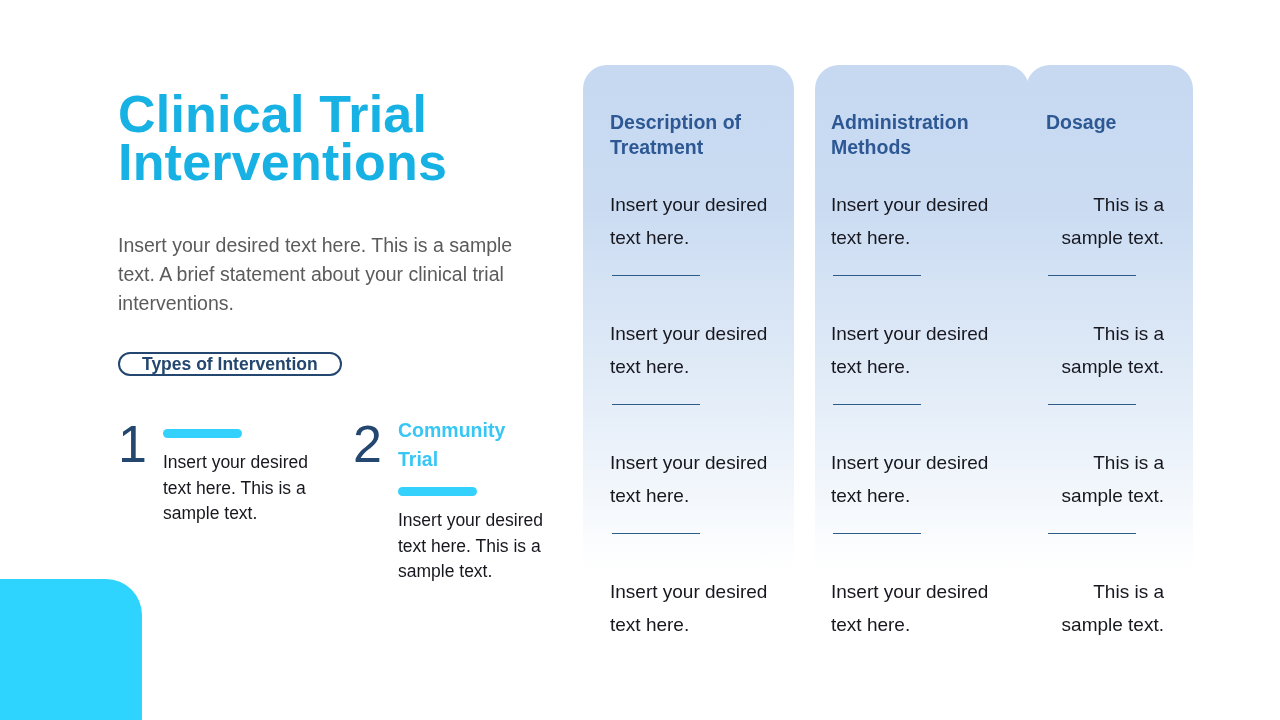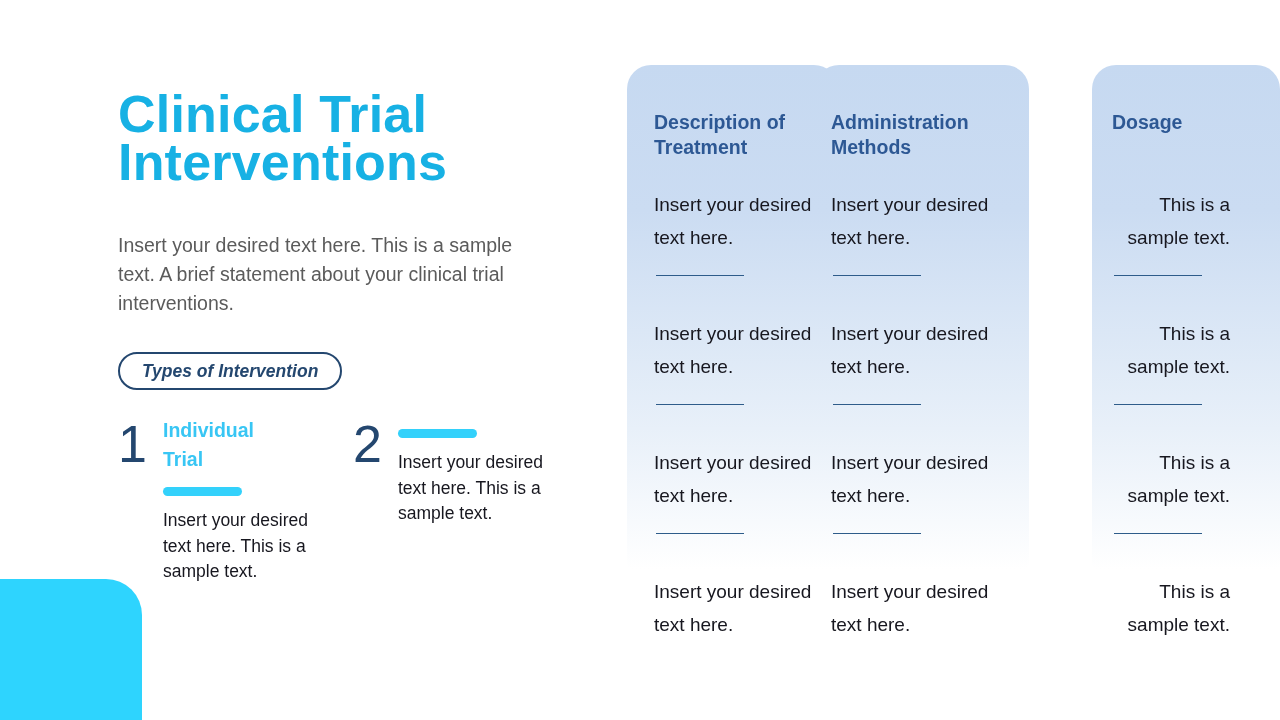--- a/index.html
+++ b/index.html
@@ -31,28 +31,27 @@
     top: 231px;
     width: 402px;
     font-size: 19.5px;
     line-height: 29px;
     color: #5B5B5B;
   }
   .badge-pill {
     position: absolute;
     left: 118px;
     top: 352px;
-    height: 38px;
+    height: 24px;
     padding: 0 22px;
     display: inline-flex;
     align-items: center;
     border: 2.5px solid #24476F;
     border-radius: 20px;
     background: #ffffff;
-    font-style: italic;
   }
   .badge-pill span {
     font-size: 17.5px;
     font-weight: bold;
     color: #24476F;
     white-space: nowrap;
   }
 
   .intervention {
     position: absolute;
@@ -93,23 +92,23 @@
 
   
   .col {
     position: absolute;
     top: 65px;
     height: 520px;
     border-radius: 24px;
     background: linear-gradient(180deg, #C6D9F1 0%, #CBDCF2 28%, #E8F0F9 70%, #ffffff 97%);
     padding: 45px 18px 0 27px;
   }
-  .col.col-0 { left: 583px; width: 211px; margin-left: 44px; }
+  .col.col-0 { left: 583px; width: 211px; }
   .col.col-1 { left: 815px; width: 214px; padding-left: 16px; }
-  .col.col-2 { left: 1092px; width: 188px; padding-left: 20px; }
+  .col.col-2 { left: 1026px; width: 167px; padding-left: 20px; }
 
   .col-header {
     min-height: 78px;
     font-size: 19.5px;
     line-height: 25px;
     font-weight: bold;
     color: #2D5894;
   }
   .col-header .hdr-inner { width: 168px; }
   .col-item {
@@ -144,29 +143,29 @@
 
 <p class="slide-subtitle">Insert your desired text here. This is a sample text. A brief statement about your clinical trial interventions.</p>
 
 <div class="badge-pill">
   <span>Types of Intervention</span>
 </div>
 
 <div class="intervention item-0">
   <div class="num">1</div>
   <div class="content">
-    <div class="int-title">Individual Trial</div>
     <div class="int-bar"></div>
     <div class="int-text">Insert your desired text here. This is a sample text.</div>
   </div>
 </div>
 
 <div class="intervention item-1">
   <div class="num">2</div>
   <div class="content">
+    <div class="int-title">Community Trial</div>
     <div class="int-bar"></div>
     <div class="int-text">Insert your desired text here. This is a sample text.</div>
   </div>
 </div>
 
 <div class="col col-0">
   <div class="col-header">
     <div class="hdr-inner">Description of Treatment</div>
   </div>
   <div class="col-item">Insert your desired text here.</div>

